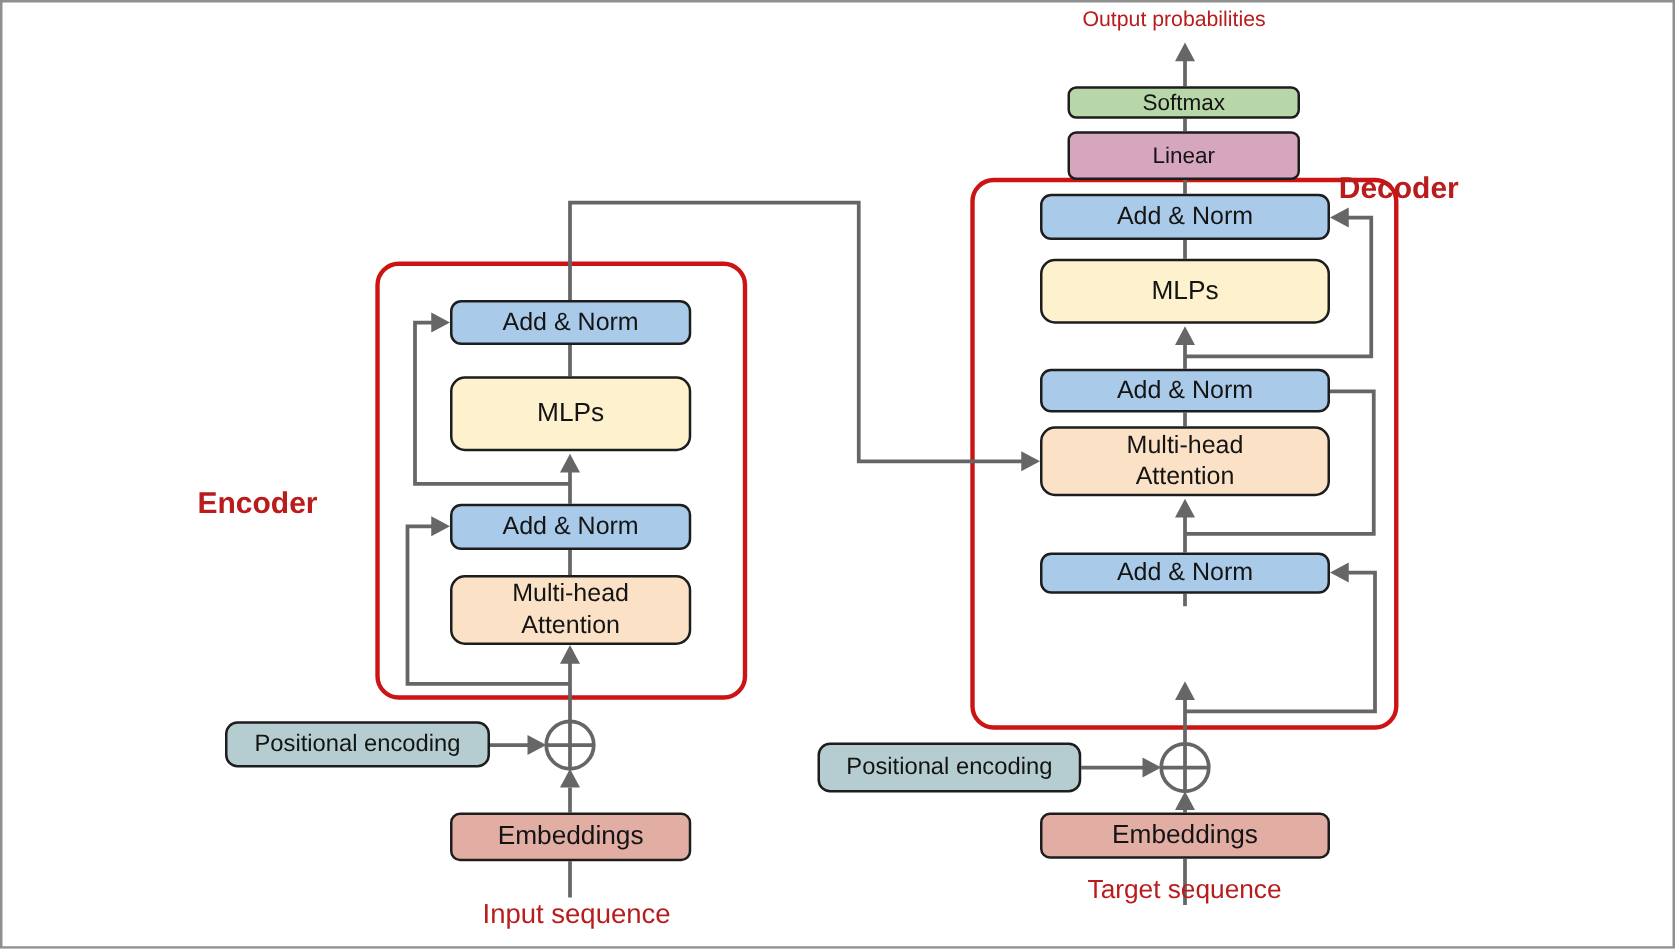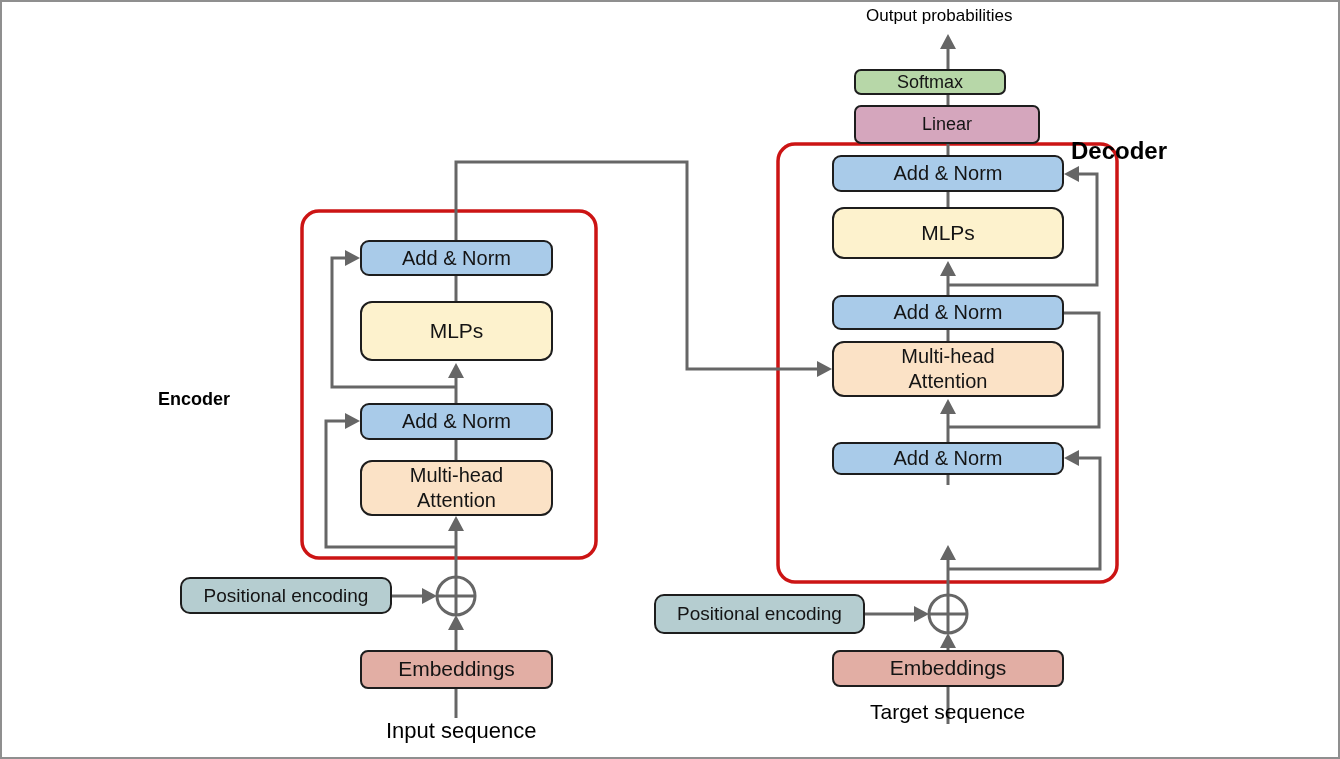--- a/index.html
+++ b/index.html
@@ -11,21 +11,21 @@
   .wires{position:absolute;left:0;top:0;width:1340px;height:759px;}
   .wire{stroke:#666666;stroke-width:3;fill:none;stroke-linejoin:miter;}
   .arrowhead{fill:#666666;stroke:none;}
   .region{fill:none;stroke-width:3.5;}
   .plus-circle{fill:#ffffff;stroke:#666666;stroke-width:3;}
   .box{
     position:absolute;box-sizing:border-box;border:2px solid #1d1d1d;
     display:flex;align-items:center;justify-content:center;text-align:center;
     line-height:1.25;color:#141414;
   }
-  .lbl{position:absolute;white-space:nowrap;color:#000000;text-align:center;}
+  .lbl{position:absolute;white-space:nowrap;color:#b91c1c;text-align:center;}
   .bold{font-weight:bold;margin-top:38px;}
   .watermark{
     position:absolute;white-space:nowrap;color:#c6c6c6;
     text-shadow:2px 2px 0 rgba(255,255,255,0.9);letter-spacing:1px;
   }
 </style>
 </head>
 <body>
 
 <div class="canvas">
@@ -109,42 +109,42 @@
   <div class="box" style="left: 358px; top: 299px; width: 193px; height: 60px; border-radius: 12px; font-size: 21px; background-color: rgb(253, 242, 205);">MLPs</div>
 
   <div class="box" style="left: 358px; top: 401px; width: 193px; height: 37px; border-radius: 9px; font-size: 20px; background-color: rgb(169, 203, 233);">Add &amp; Norm</div>
 
   <div class="box" style="left: 358px; top: 458px; width: 193px; height: 56px; border-radius: 12px; font-size: 20px; padding: 0px 26px; background-color: rgb(251, 226, 198);">Multi-head Attention</div>
 
   <div class="box" style="left: 178px; top: 575px; width: 212px; height: 37px; border-radius: 10px; font-size: 19px; background-color: rgb(181, 205, 208);">Positional encoding</div>
 
   <div class="box" style="left: 358px; top: 648px; width: 193px; height: 39px; border-radius: 8px; font-size: 21px; background-color: rgb(226, 174, 164);">Embeddings</div>
 
-  <div class="box" style="left: 852px; top: 67px; width: 152px; height: 26px; border-radius: 7px; font-size: 18px; background-color: rgb(183, 215, 168);">Softmax</div>
+  <div class="box" style="left: 852px; top: 67px; width: 186px; height: 26px; border-radius: 7px; font-size: 18px; background-color: rgb(183, 215, 168);">Softmax</div>
 
   <div class="box" style="left: 852px; top: 103px; width: 186px; height: 39px; border-radius: 7px; font-size: 18px; background-color: rgb(213, 166, 189);">Linear</div>
 
   <div class="box" style="left: 830px; top: 153px; width: 232px; height: 37px; border-radius: 9px; font-size: 20px; background-color: rgb(169, 203, 233);">Add &amp; Norm</div>
 
   <div class="box" style="left: 830px; top: 205px; width: 232px; height: 52px; border-radius: 12px; font-size: 21px; background-color: rgb(253, 242, 205);">MLPs</div>
 
   <div class="box" style="left: 830px; top: 293px; width: 232px; height: 35px; border-radius: 9px; font-size: 20px; background-color: rgb(169, 203, 233);">Add &amp; Norm</div>
 
   <div class="box" style="left: 830px; top: 339px; width: 232px; height: 56px; border-radius: 12px; font-size: 20px; padding: 0px 48px; background-color: rgb(251, 226, 198);">Multi-head Attention</div>
 
   <div class="box" style="left: 830px; top: 440px; width: 232px; height: 33px; border-radius: 9px; font-size: 20px; background-color: rgb(169, 203, 233);">Add &amp; Norm</div>
 
 
   <div class="box" style="left: 652px; top: 592px; width: 211px; height: 40px; border-radius: 10px; font-size: 19px; background-color: rgb(181, 205, 208);">Positional encoding</div>
 
   <div class="box" style="left: 830px; top: 648px; width: 232px; height: 37px; border-radius: 8px; font-size: 21px; background-color: rgb(226, 174, 164);">Embeddings</div>
 
   <div class="lbl" style="left:864px;top:4px;font-size:17px;">Output probabilities</div>
 
-  <div class="lbl bold" style="left:156px;top:349px;font-size:18px;">Encoder</div>
+  <div class="lbl bold" style="left:156px;top:349px;font-size:24px;">Encoder</div>
 
   <div class="lbl bold" style="left:1069px;top:97px;font-size:24px;">Decoder</div>
 
   <div class="lbl" style="left:384px;top:716px;font-size:22px;">Input sequence</div>
 
   <div class="lbl" style="left:868px;top:698px;font-size:21px;">Target sequence</div>
 
 
 </div>
 

